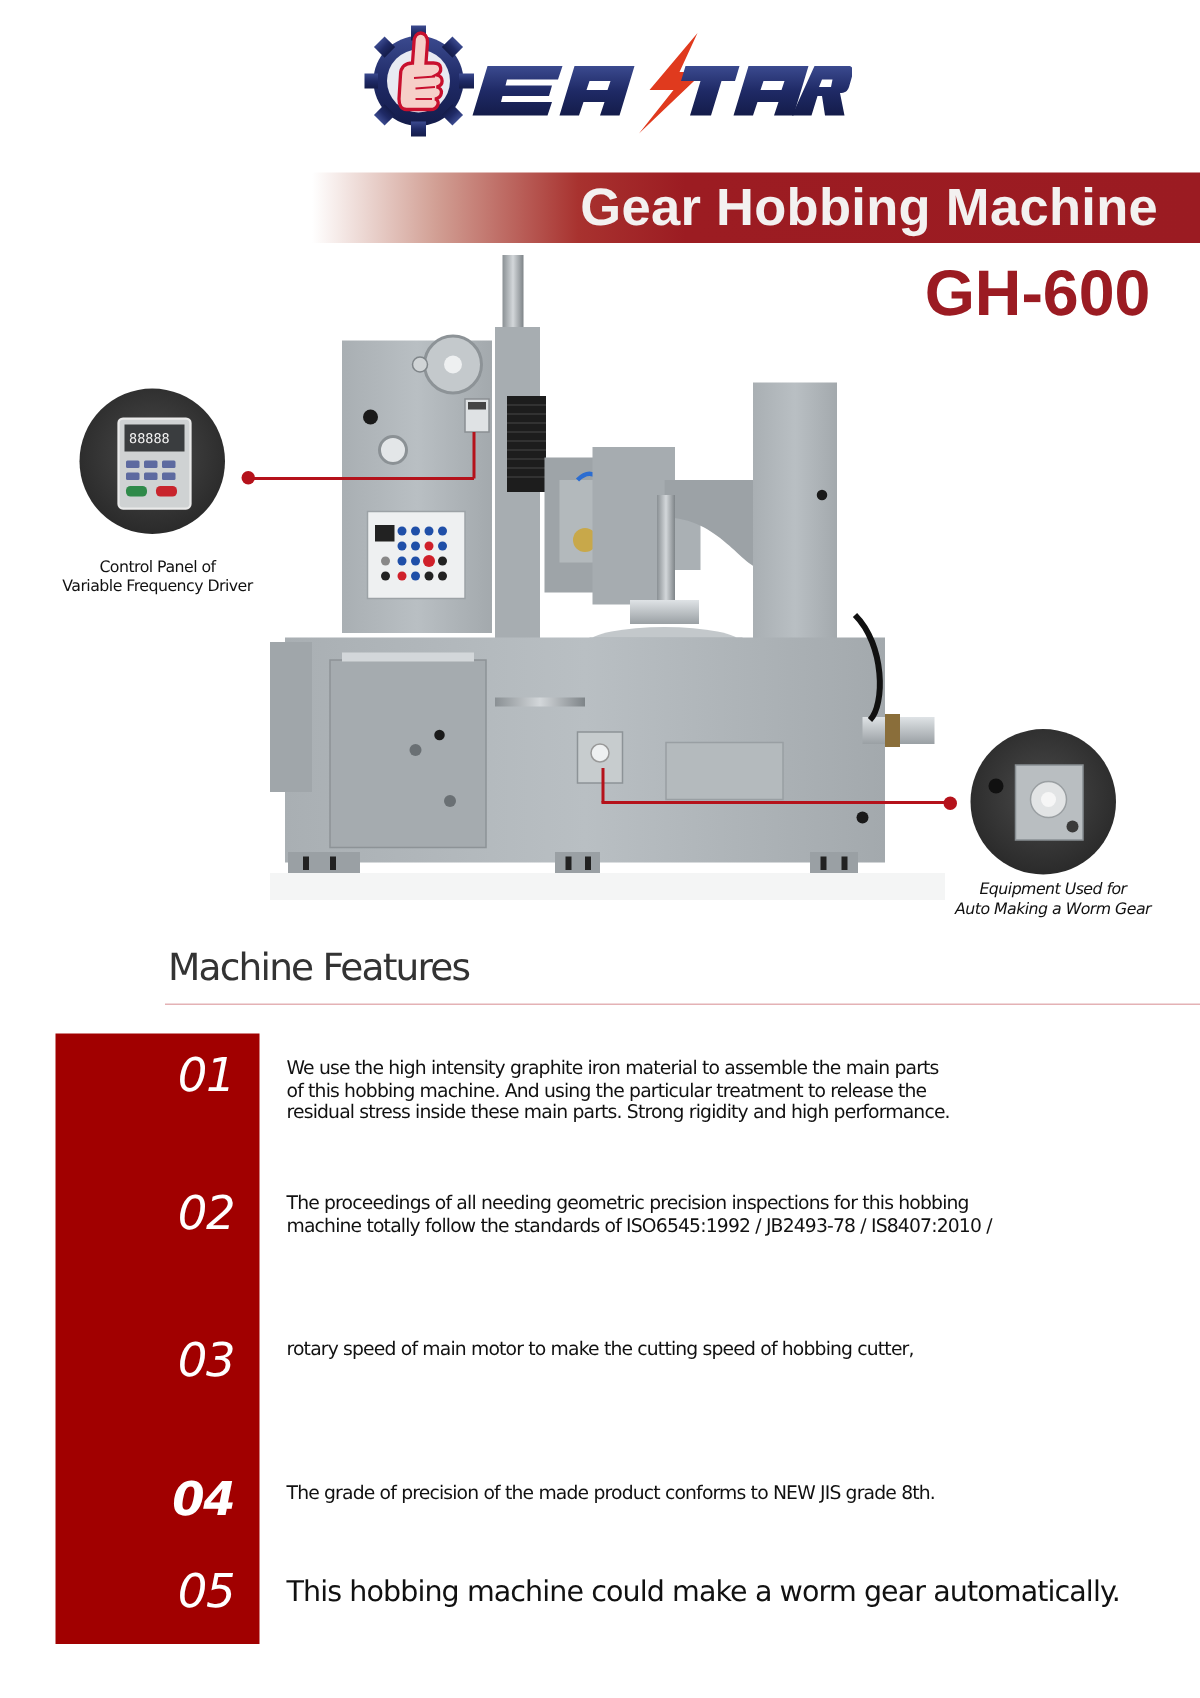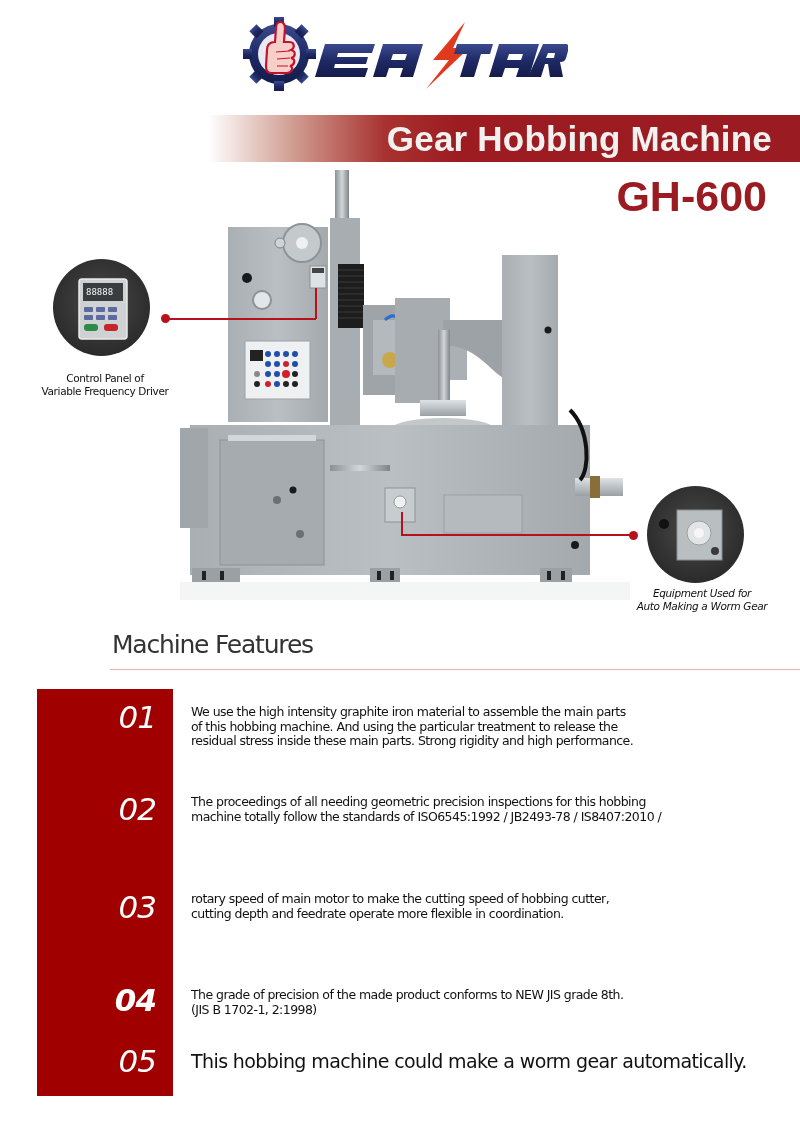--- a/index.html
+++ b/index.html
@@ -287,25 +287,23 @@
 
 <div class="feature-num" style="top:791px;">02</div>
 <div class="feature-text" style="top:795px;">
   <div>The proceedings of all needing geometric precision inspections for this hobbing</div>
   <div>machine totally follow the standards of ISO6545:1992 / JB2493-78 / IS8407:2010 /</div>
 </div>
 
 <div class="feature-num" style="top:889px;">03</div>
 <div class="feature-text" style="top:892px;">
   <div>rotary speed of main motor to make the cutting speed of hobbing cutter,</div>
-  <div>cutting depth and feedrate operate more flexible in coordination.</div>
 </div>
 
 <div class="feature-num" style="top:982px;font-weight:bold;">04</div>
 <div class="feature-text" style="top:988px;">
   <div>The grade of precision of the made product conforms to NEW JIS grade 8th.</div>
-  <div>(JIS B 1702-1, 2:1998)</div>
 </div>
 
 <div class="feature-num" style="top:1043px;">05</div>
 <div class="feature-text big" style="top:1054px;">
   <div>This hobbing machine could make a worm gear automatically.</div>
 </div>
 
 </body></html>

